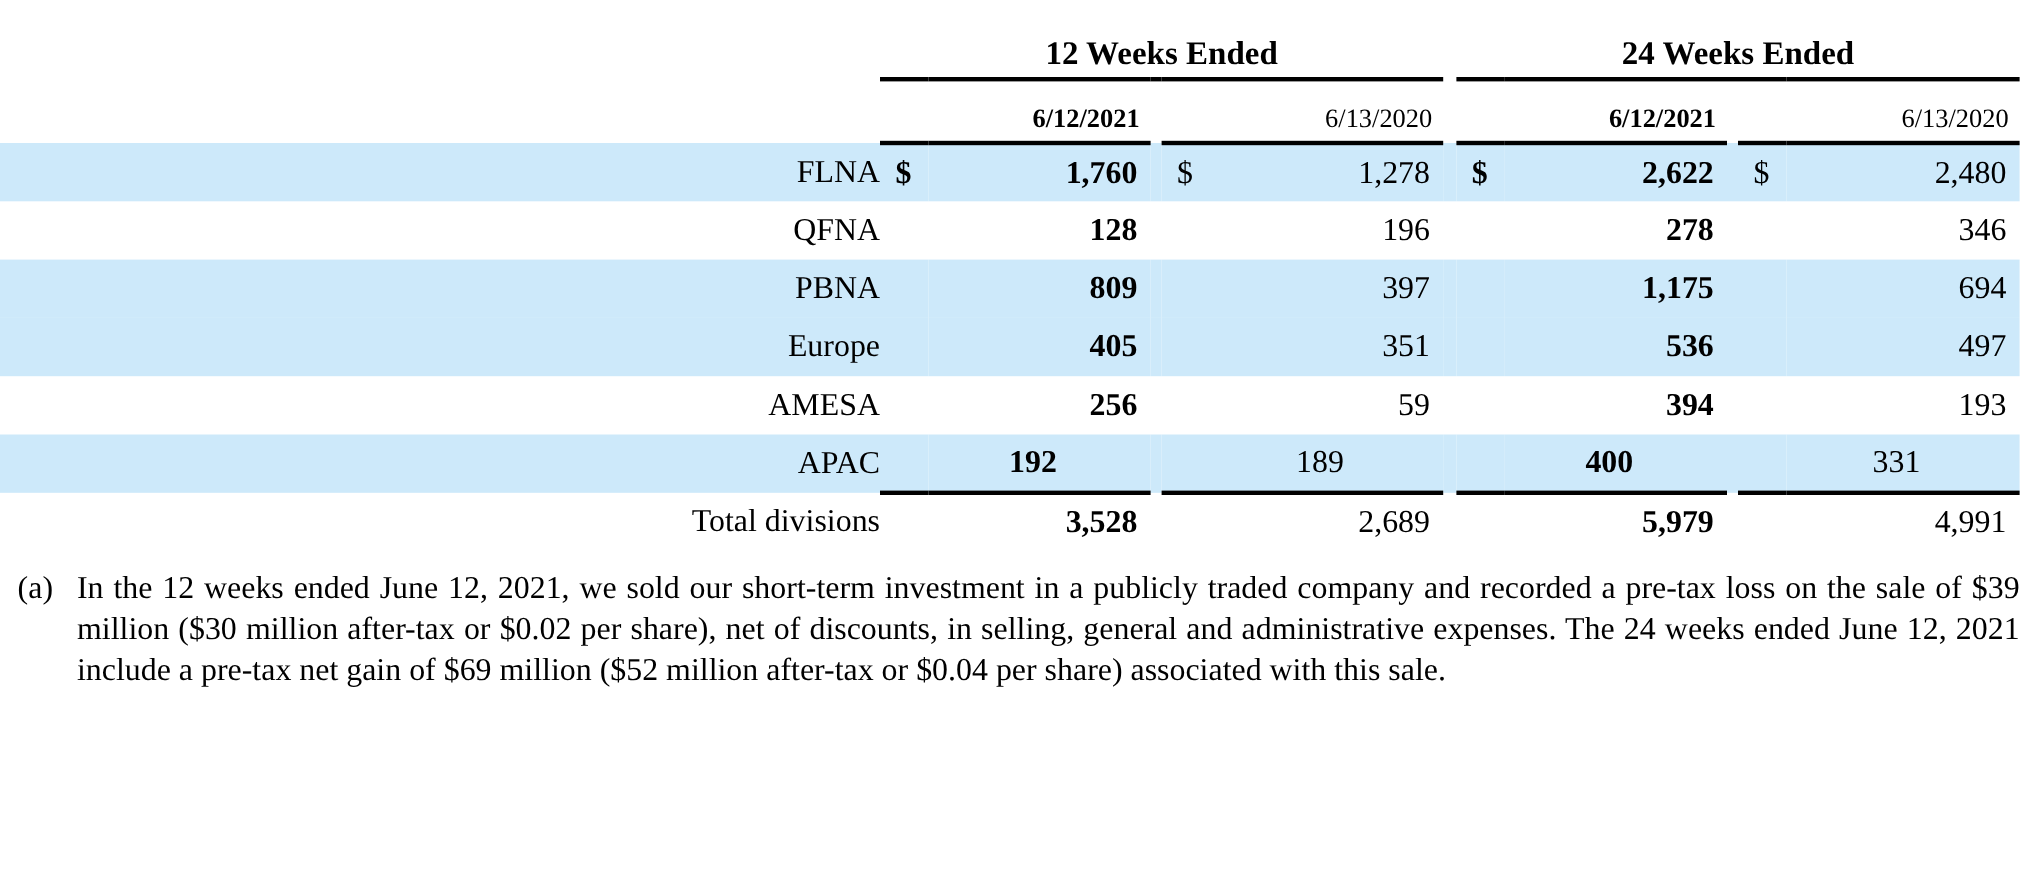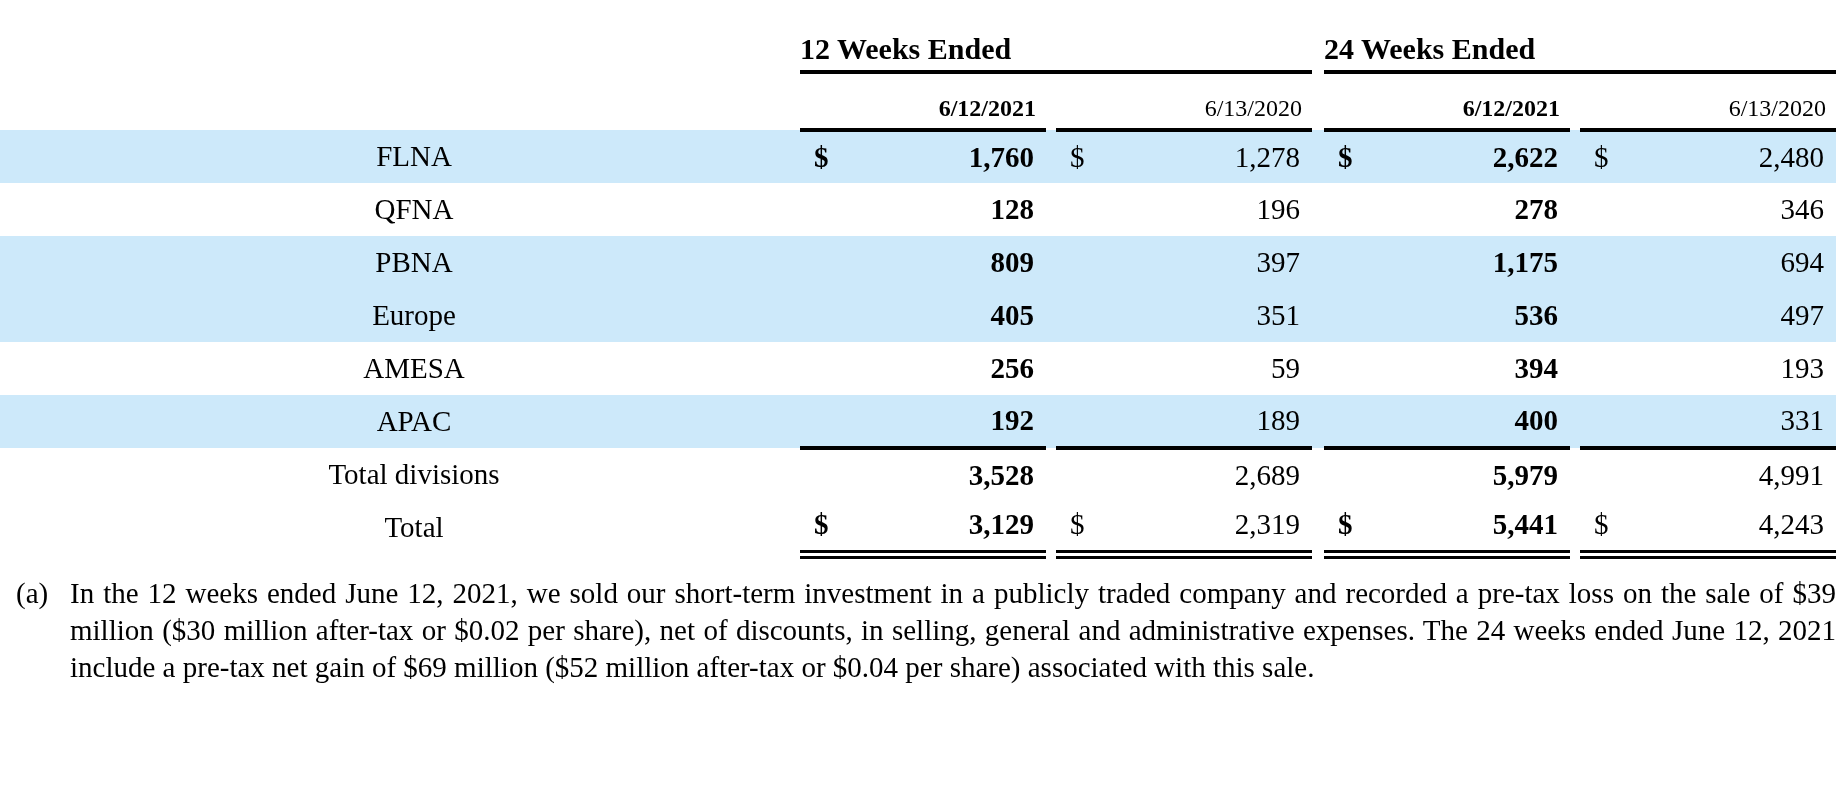--- a/index.html
+++ b/index.html
@@ -27,43 +27,43 @@
   td, th { padding: 0; font-weight: normal; vertical-align: middle; }
 
   
   tr.grow { height: 46px; }
   tr.drow { height: 58px; }
   tbody tr { height: 53px; }
 
   .ghead {
     font-weight: bold;
     font-size: 30px;
-    text-align: left;
+    text-align: center;
     vertical-align: bottom;
     padding-bottom: 5px;
     border-bottom: 4px solid var(--rule);
   }
   .dhead {
     font-size: 24px;
     text-align: right;
     vertical-align: bottom;
     padding-right: 10px;
     padding-bottom: 7px;
     border-bottom: 4px solid var(--rule);
   }
   .dhead.bold { font-weight: bold; }
 
-  .lbl { text-align: center; padding-left: 28px; }
+  .lbl { text-align: right; padding-left: 28px; }
   .cur { text-align: left; padding-left: 14px; }
   .val { text-align: right; padding-right: 12px; }
   .bold { font-weight: bold; }
 
   tr.shaded { background: var(--stripe); }
 
-  .r1 { border-bottom: 4px solid var(--rule); }
+  .r1 { border-bottom: 4px solid var(--rule); text-align: center; }
   .r2 { border-bottom: 9px double var(--rule); }
 
   sup.fn {
     font-size: 19px;
     position: relative;
     top: -0.55em;
     margin-left: 7px;
     line-height: 0;
   }
 
@@ -212,34 +212,20 @@
           <td></td>
           <td class="cur num"></td>
           <td class="val num">2,689</td>
           <td></td>
           <td class="cur num bold"></td>
           <td class="val num bold">5,979</td>
           <td></td>
           <td class="cur num"></td>
           <td class="val num">4,991</td>
         </tr>
-        <tr class="">
-          <td class="lbl">Total</td>
-          <td class="cur num bold r2">$</td>
-          <td class="val num bold r2">3,129</td>
-          <td></td>
-          <td class="cur num r2">$</td>
-          <td class="val num r2">2,319</td>
-          <td></td>
-          <td class="cur num bold r2">$</td>
-          <td class="val num bold r2">5,441</td>
-          <td></td>
-          <td class="cur num r2">$</td>
-          <td class="val num r2">4,243</td>
-        </tr>
       </tbody>
   </table>
 
   <div class="footnote">
     <span class="marker">(a)</span>
     <span>In the 12 weeks ended June 12, 2021, we sold our short-term investment in a publicly traded company and recorded a pre-tax loss on the sale of $39 million ($30 million after-tax or $0.02 per share), net of discounts, in selling, general and administrative expenses. The 24 weeks ended June 12, 2021 include a pre-tax net gain of $69 million ($52 million after-tax or $0.04 per share) associated with this sale.</span>
   </div>
 
 </div>
 

